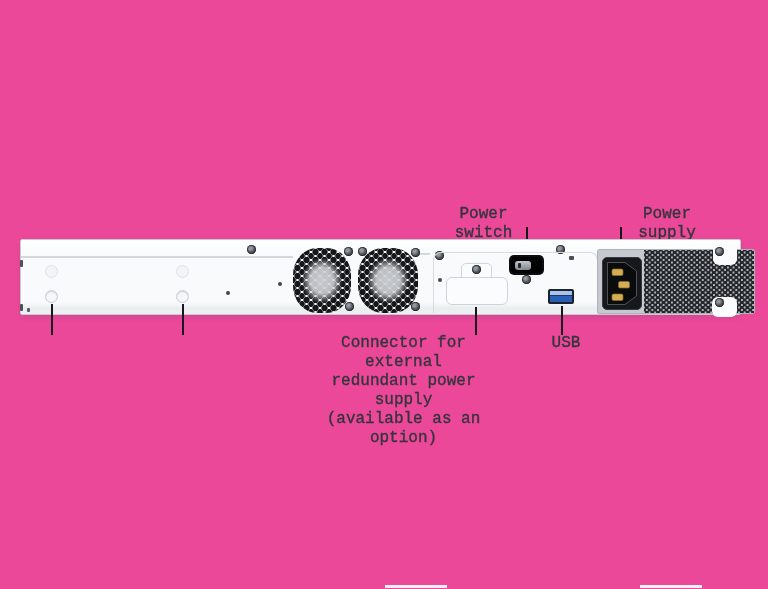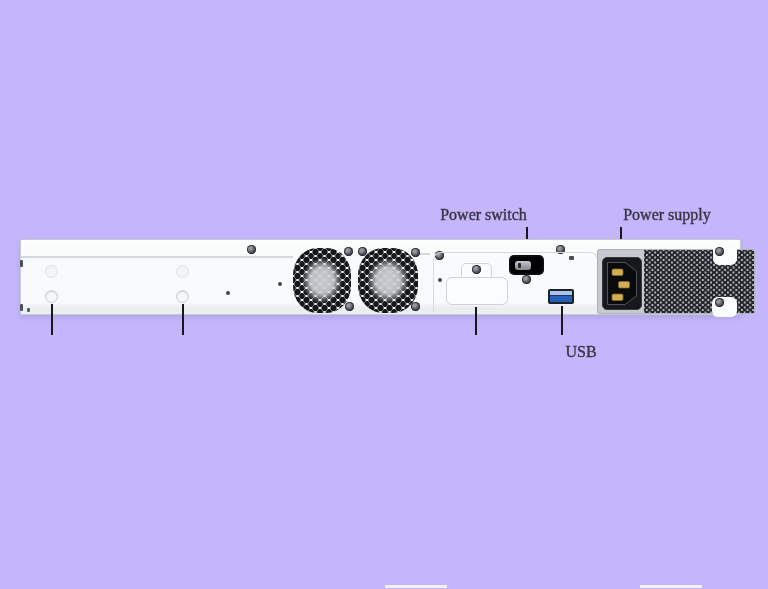--- a/index.html
+++ b/index.html
@@ -1,17 +1,17 @@
 <!DOCTYPE html>
 <html><head>
 <meta charset="utf-8">
 <style>
   html,body{margin:0;padding:0;background:#ffffff;}
-  .stage{position:relative;width:768px;height:589px;background:#c4b5fd;overflow:hidden;
-         font-family:Liberation Serif, serif;color:#34353d;}
+  .stage{position:relative;width:768px;height:589px;background:#ec4899;overflow:hidden;
+         font-family:Liberation Mono, monospace;color:#34353d;}
 
   
   .lbl{position:absolute;font-size:16px;line-height:19px;text-align:center;
        color:#34353d;-webkit-text-stroke:0.35px #34353d;white-space:pre-line;}
 
   
   .leader{position:absolute;width:2px;background:#17181c;}
   .arrow-down{position:absolute;width:0;height:0;
       border-left:5.5px solid transparent;border-right:5.5px solid transparent;
       border-top:9px solid #17181c;}
@@ -157,18 +157,21 @@
         </svg>
       </div>
     </div>
   </div>
 
   <div class="leader" style="left:51px;top:304px;height:31px;"></div>
   <div class="leader" style="left:182px;top:304px;height:31px;"></div>
   <div class="leader" style="left:475px;top:307px;height:28px;"></div>
   <div class="leader" style="left:561px;top:306px;height:29px;"></div>
 
-  <div class="lbl" style="left:536px;top:334px;width:90px;margin-top:8px;">USB</div>
+  <div class="lbl" style="left:303px;top:334px;width:201px;">Connector for external
+redundant power supply
+(available as an option)</div>
+  <div class="lbl" style="left:521px;top:334px;width:90px;">USB</div>
 
   <div class="faint-mark" style="left:385px;top:585px;width:62px;"></div>
   <div class="faint-mark" style="left:640px;top:585px;width:62px;"></div>
 
 </div>
 
 </body></html>

